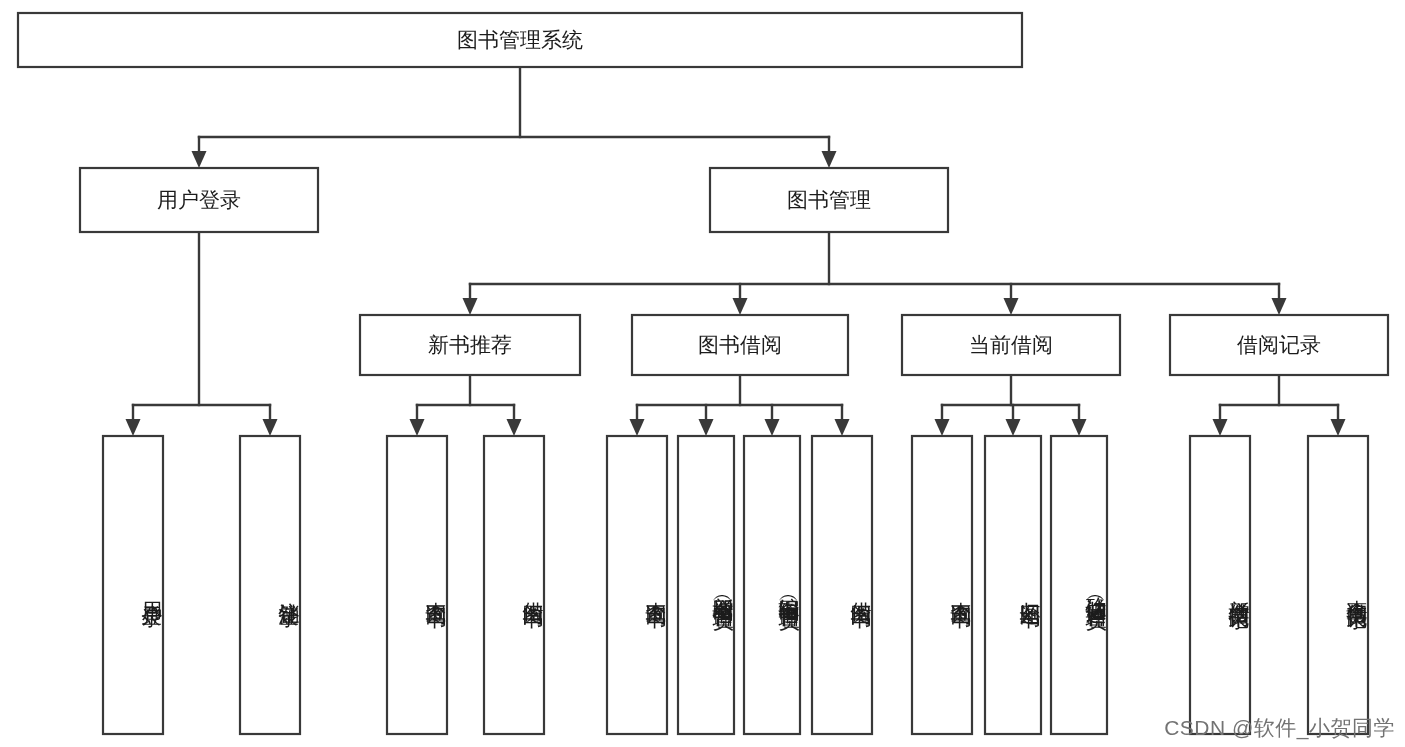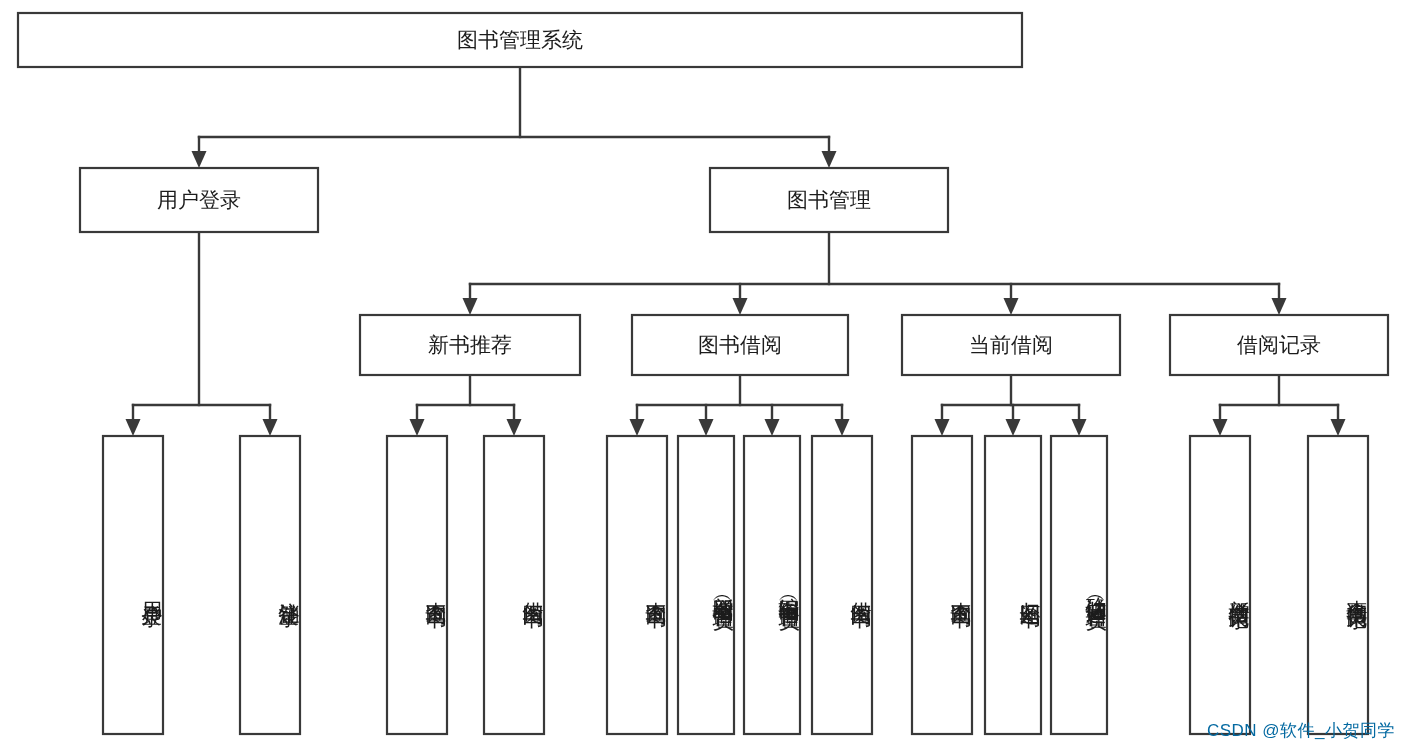--- a/index.html
+++ b/index.html
@@ -63,22 +63,22 @@
     align-items: flex-start;
     justify-content: center;
     white-space: nowrap;
     pointer-events: none;
   }
   .watermark {
     position: absolute;
     right: 10px;
     bottom: 5px;
     font-family: "Liberation Sans", "DejaVu Sans", sans-serif;
-    font-size: 17px;
-    color: #0369a1;
+    font-size: 21px;
+    color: #737373;
     letter-spacing: 0.5px;
     white-space: nowrap;
   }
 </style>
 </head>
 <body>
 
 <div id="diagram-root">
 
   <svg id="tree-svg" viewBox="0 0 1405 747">

